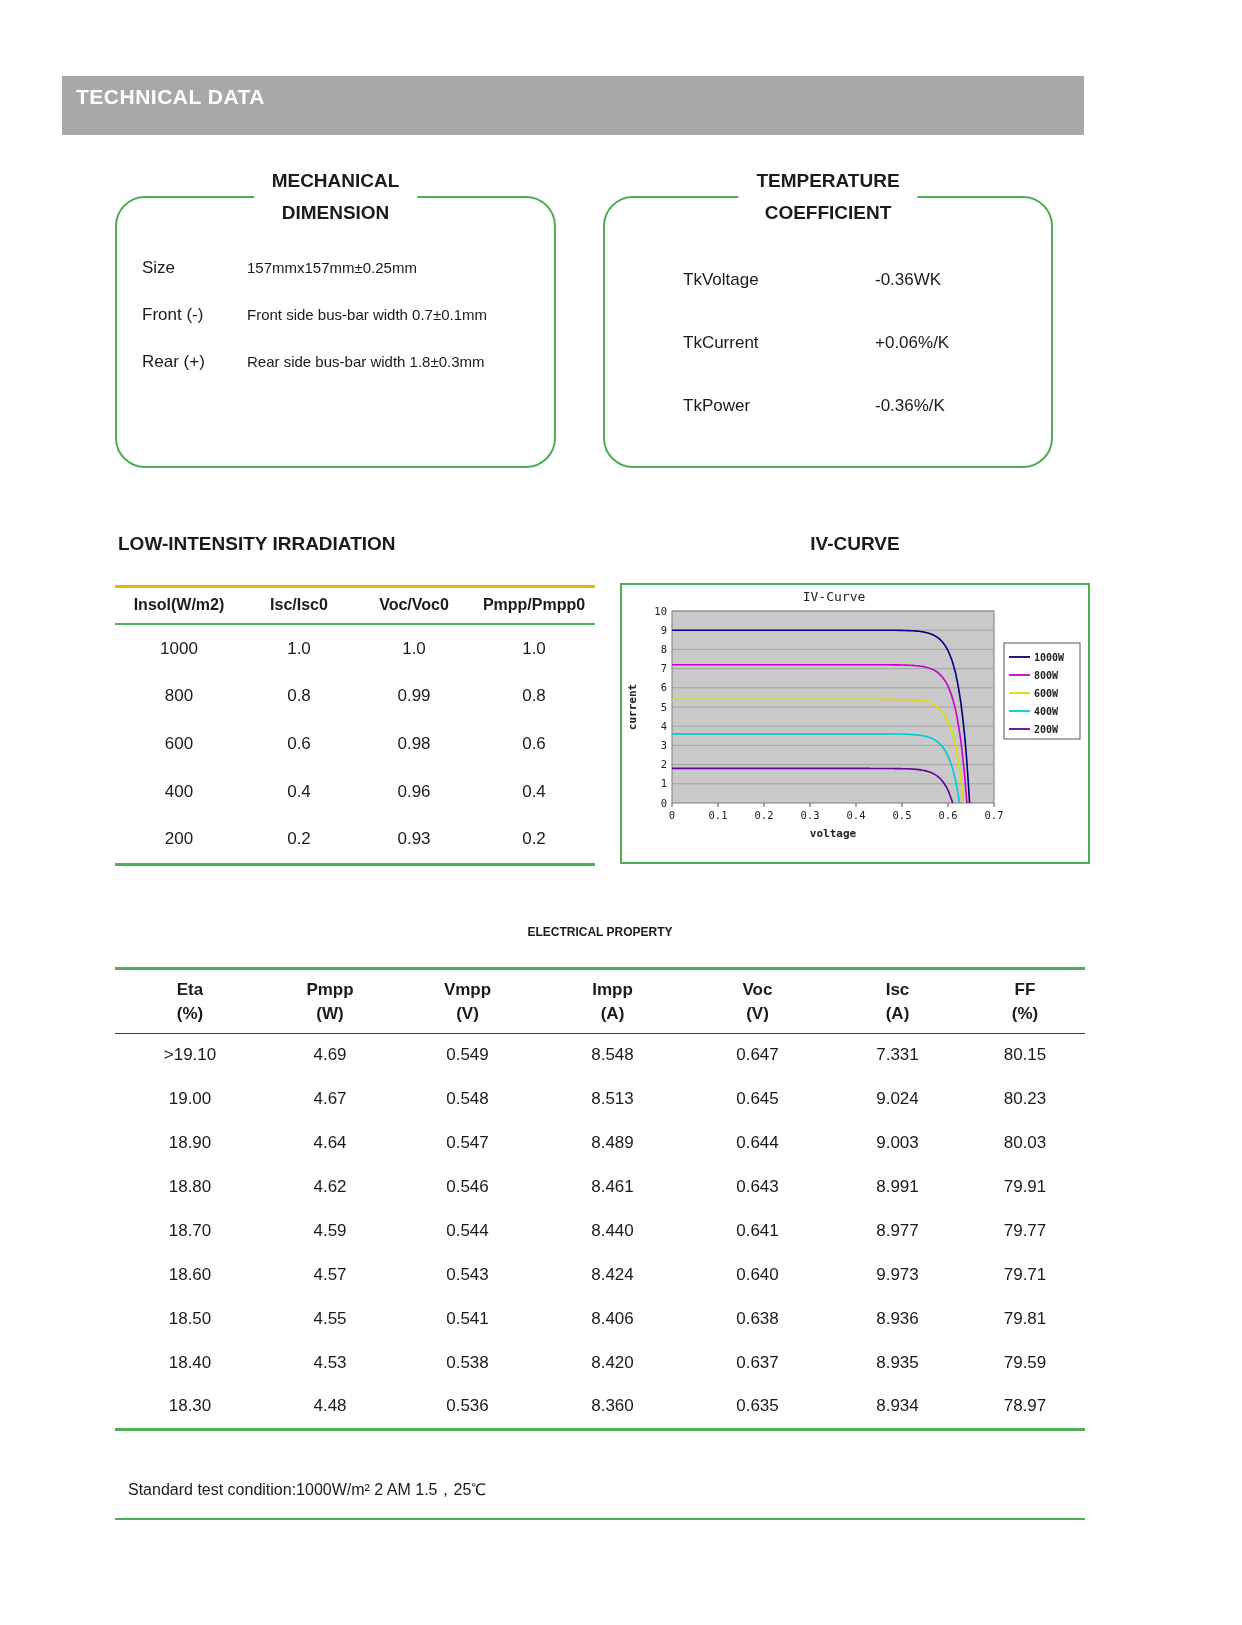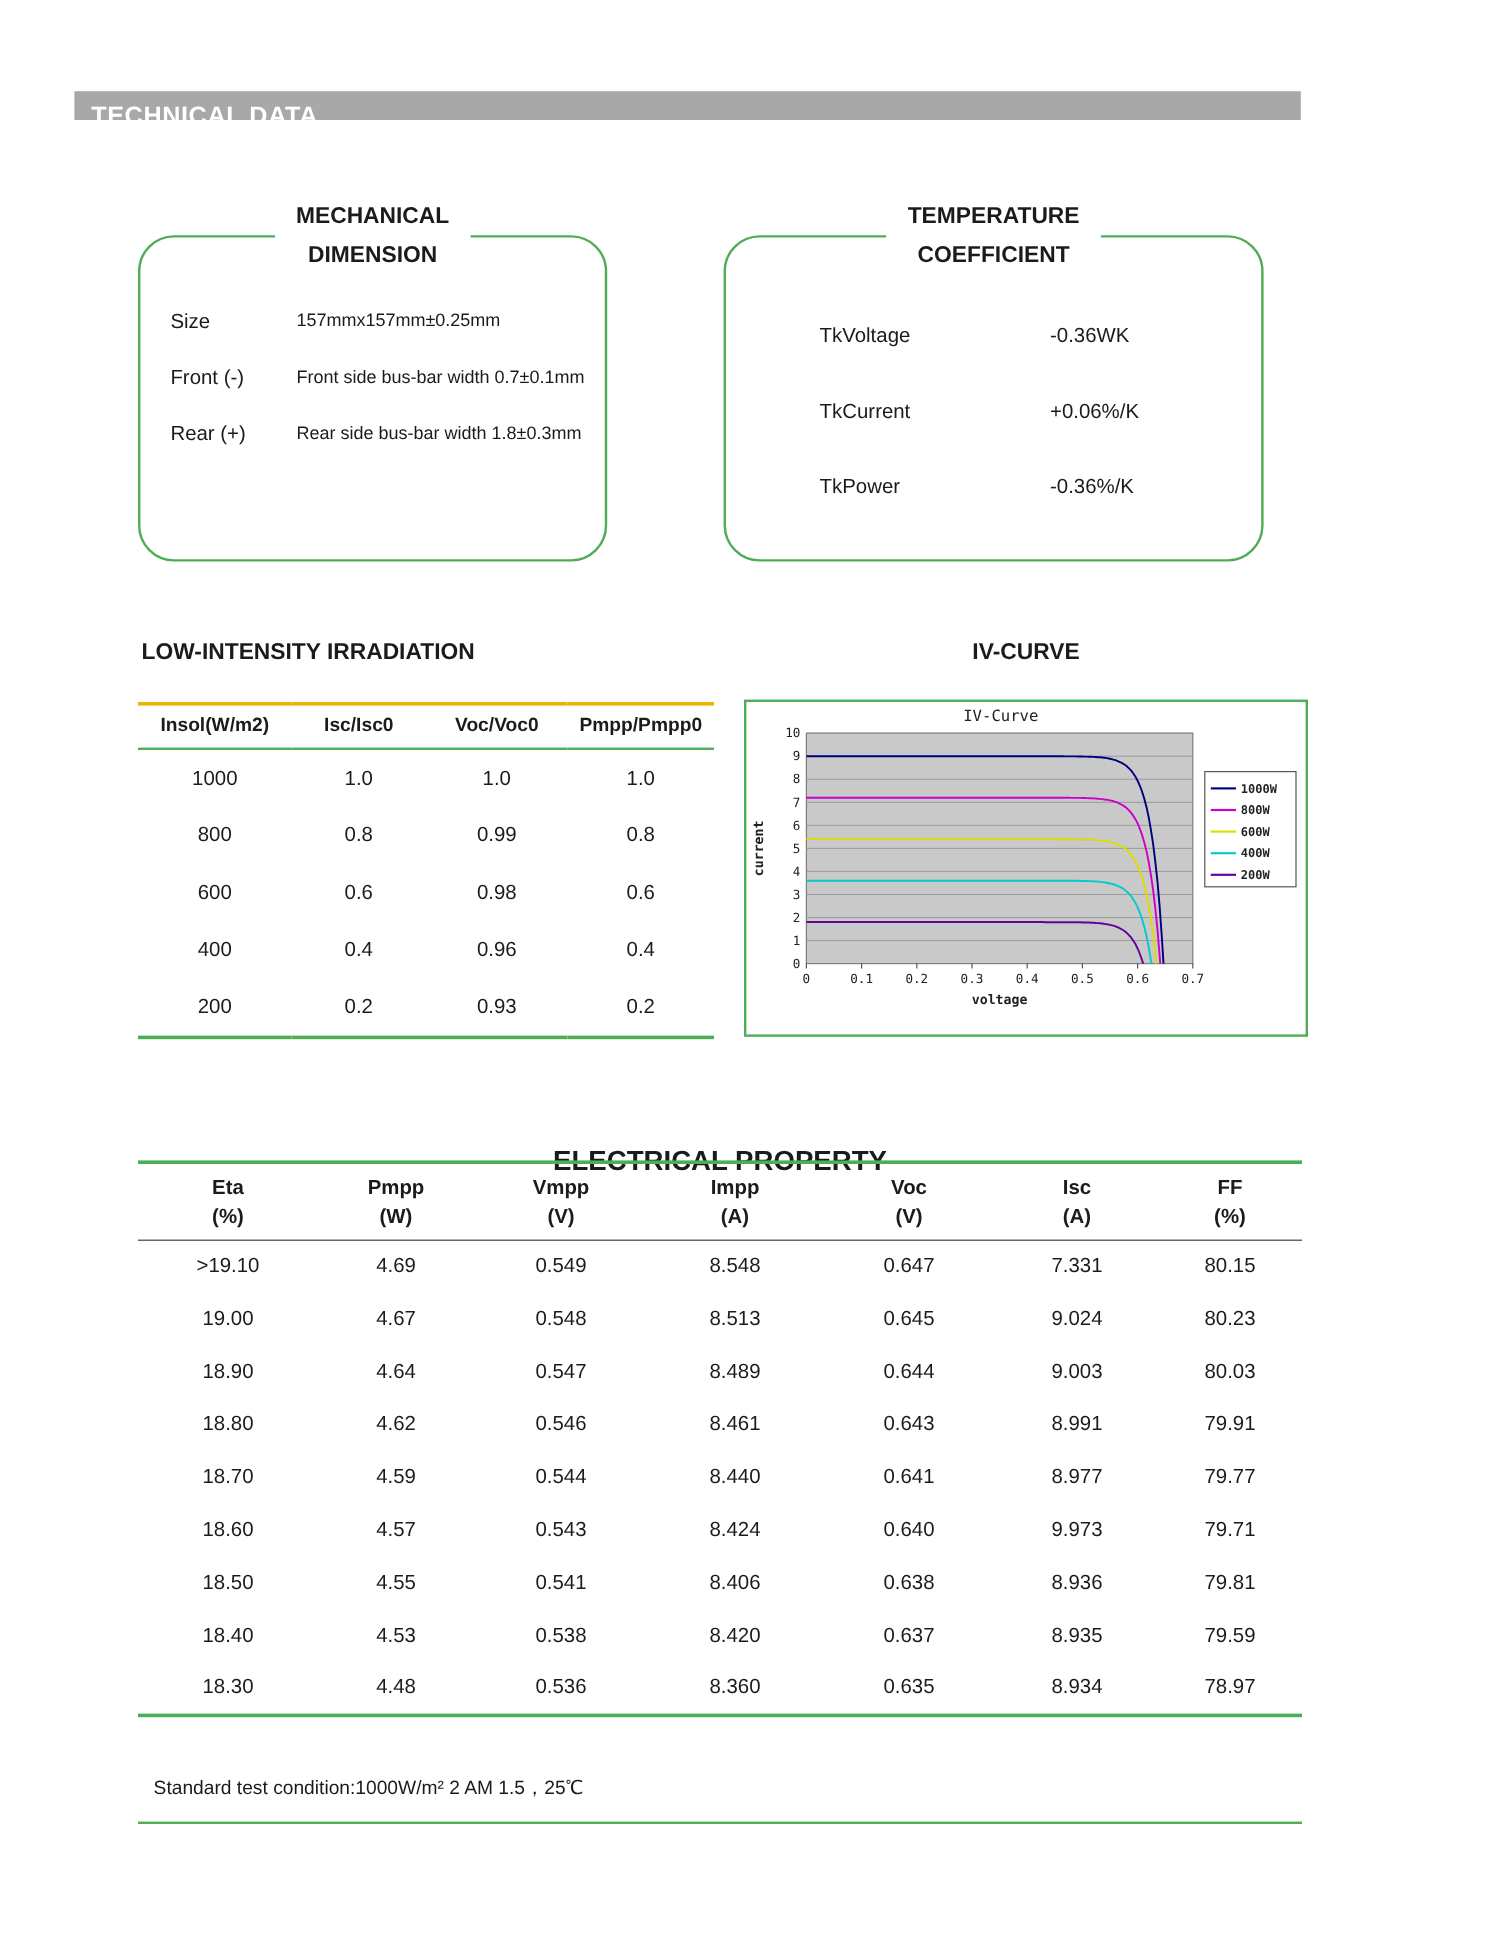--- a/index.html
+++ b/index.html
@@ -1,24 +1,24 @@
 <!DOCTYPE html>
 <html><head>
 <meta charset="utf-8">
 <style>
   *{box-sizing:border-box;margin:0;padding:0}
   html,body{background:#fff}
   body{font-family:"Liberation Sans",sans-serif;color:#1b1b1b}
   .page{position:relative;width:1242px;height:1625px;background:#ffffff;overflow:hidden}
 
-  .banner{position:absolute;left:62px;top:76px;width:1022px;height:24px;background:#a8a8a8;
+  .banner{position:absolute;left:62px;top:76px;width:1022px;height:59px;background:#a8a8a8;
           color:#fff;font-size:21px;font-weight:bold;line-height:42px;padding-left:14px;letter-spacing:.5px}
 
   .spec-box{position:absolute;border:2px solid #4fad55;border-radius:30px}
-  .box-mech{left:115px;top:196px;width:391px;height:272px;padding:46px 0 0 25px}
+  .box-mech{left:115px;top:196px;width:441px;height:272px;padding:46px 0 0 25px}
   .box-temp{left:603px;top:196px;width:450px;height:272px;padding:50px 0 0 78px}
   .box-title{position:absolute;top:-33px;left:50%;transform:translateX(-50%);background:#fff;
              padding:0 18px;text-align:center;font-size:19px;font-weight:bold;line-height:1.7;white-space:nowrap}
   .spec-row{display:flex;align-items:center}
   .box-mech .spec-row{height:47px}
   .box-mech .spec-label{width:105px;font-size:17px}
   .box-mech .spec-value{font-size:15px}
   .box-temp .spec-row{height:63px}
   .box-temp .spec-label{width:192px;font-size:17px}
   .box-temp .spec-value{font-size:17px}
@@ -29,21 +29,21 @@
   table{border-collapse:collapse;table-layout:fixed}
   .irr-table{position:absolute;left:115px;top:585px;width:480px}
   .irr-table thead th{font-size:16px;font-weight:bold;text-align:center;padding:8px 0 9px;
                       border-top:3px solid #eab308;border-bottom:2px solid #4fad55}
   .irr-table tbody td{font-size:17px;text-align:center;height:48px}
   .irr-table tbody tr:last-child td{border-bottom:3px solid #4fad55}
 
   .iv-box{position:absolute;left:620px;top:583px;width:470px;height:281px;border:2px solid #4fad55;background:#fff}
   .cf{font-family:"DejaVu Sans Mono","Liberation Mono",monospace;fill:#222}
 
-  .elec-title{position:absolute;left:115px;top:954px;width:970px;text-align:center;font-size:23px;font-weight:bold}
+  .elec-title{position:absolute;left:115px;top:925px;width:970px;text-align:center;font-size:12px;font-weight:bold}
   .elec-table{position:absolute;left:115px;top:967px;width:970px}
   .elec-table thead th{font-size:17px;font-weight:bold;text-align:center;padding:8px 0 7px;
                        border-top:3px solid #4fad55;border-bottom:1px solid #404040;line-height:1.4}
   .elec-table tbody td{font-size:17px;text-align:center;height:44px}
   .elec-table tbody tr:last-child td{border-bottom:3px solid #4fad55}
 
   .footer-note{position:absolute;left:128px;top:1480px;font-size:16px}
   .footer-line{position:absolute;left:115px;top:1518px;width:970px;border-top:2px solid #4fad55}
 </style>
 </head>

